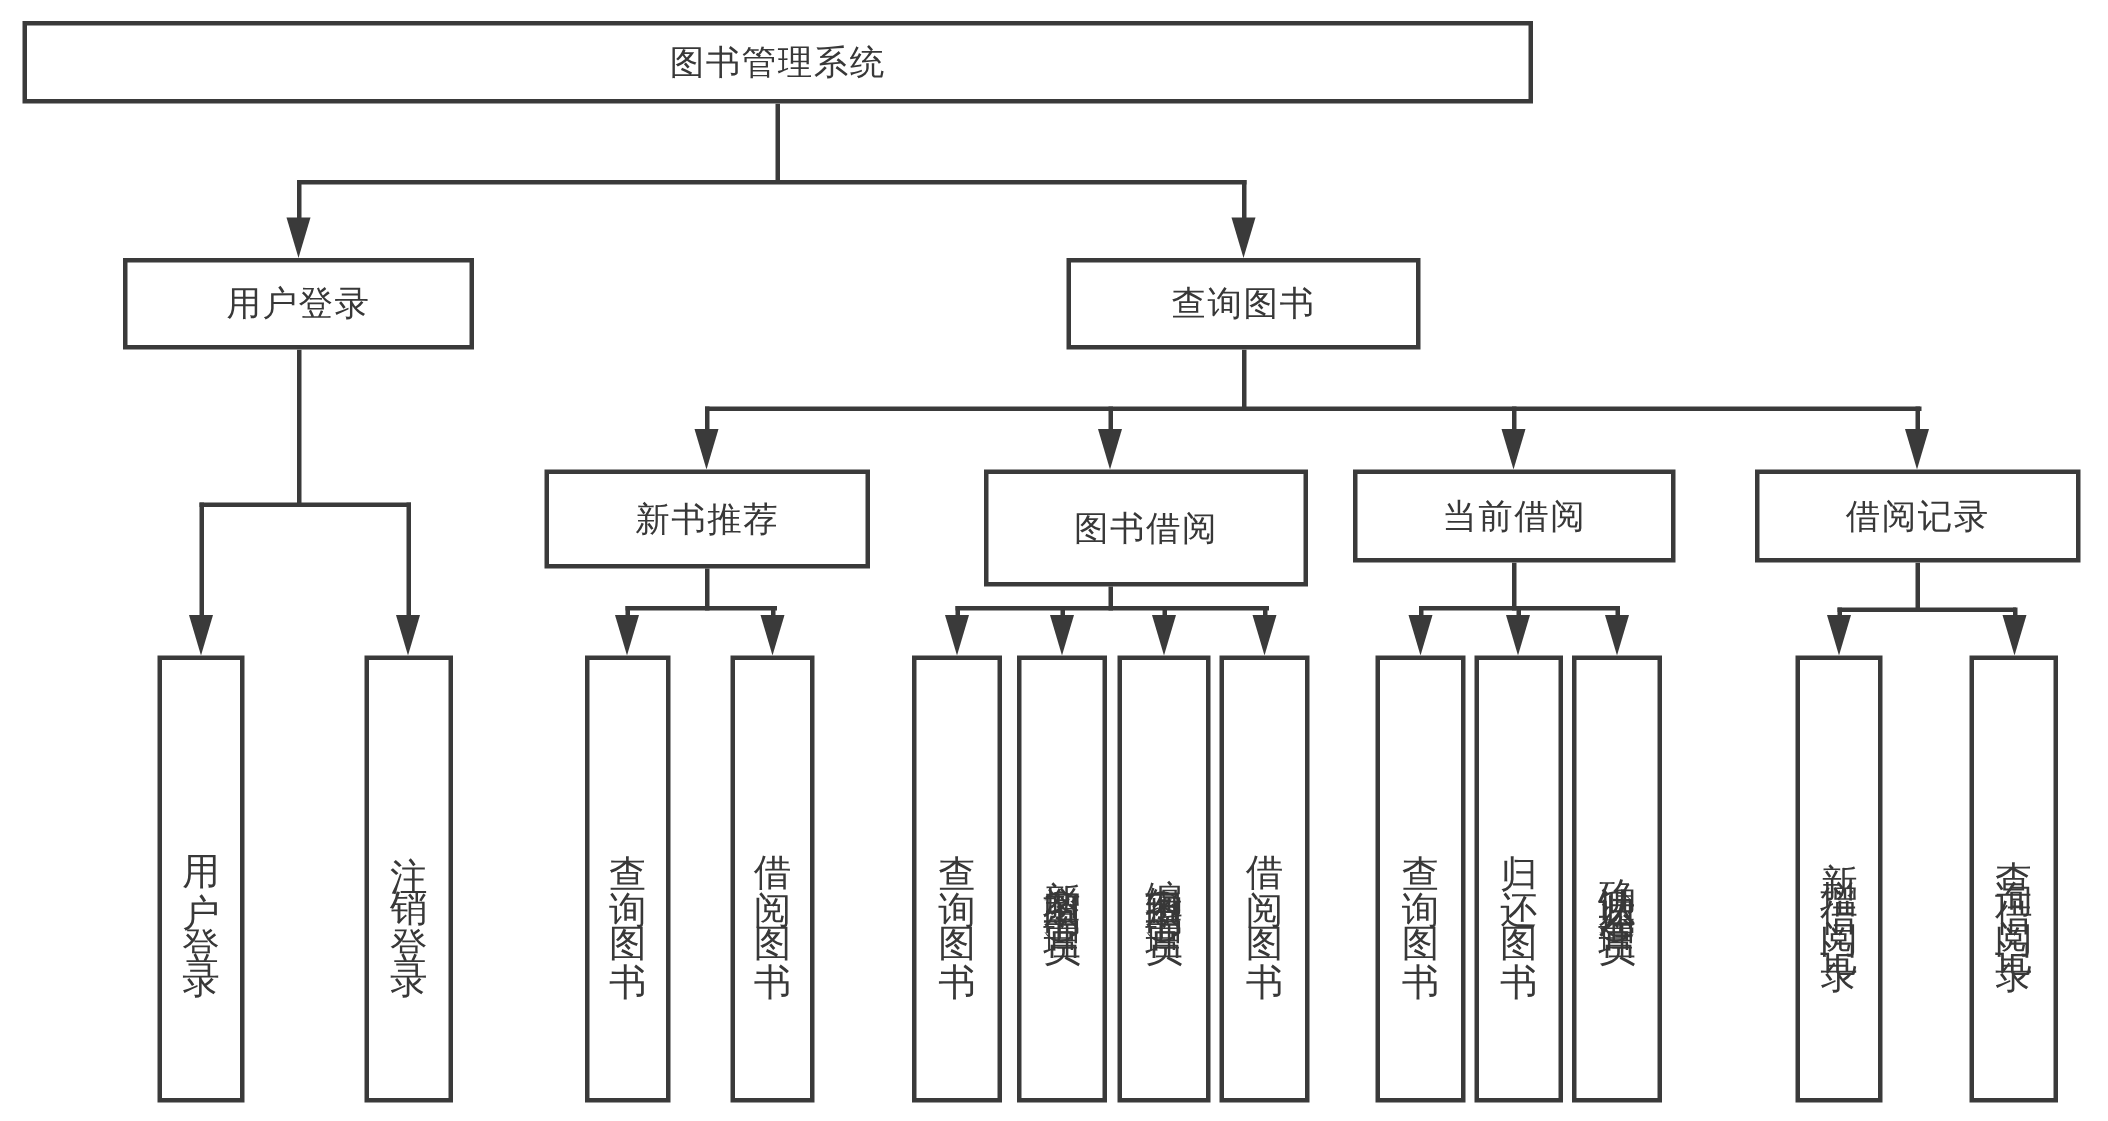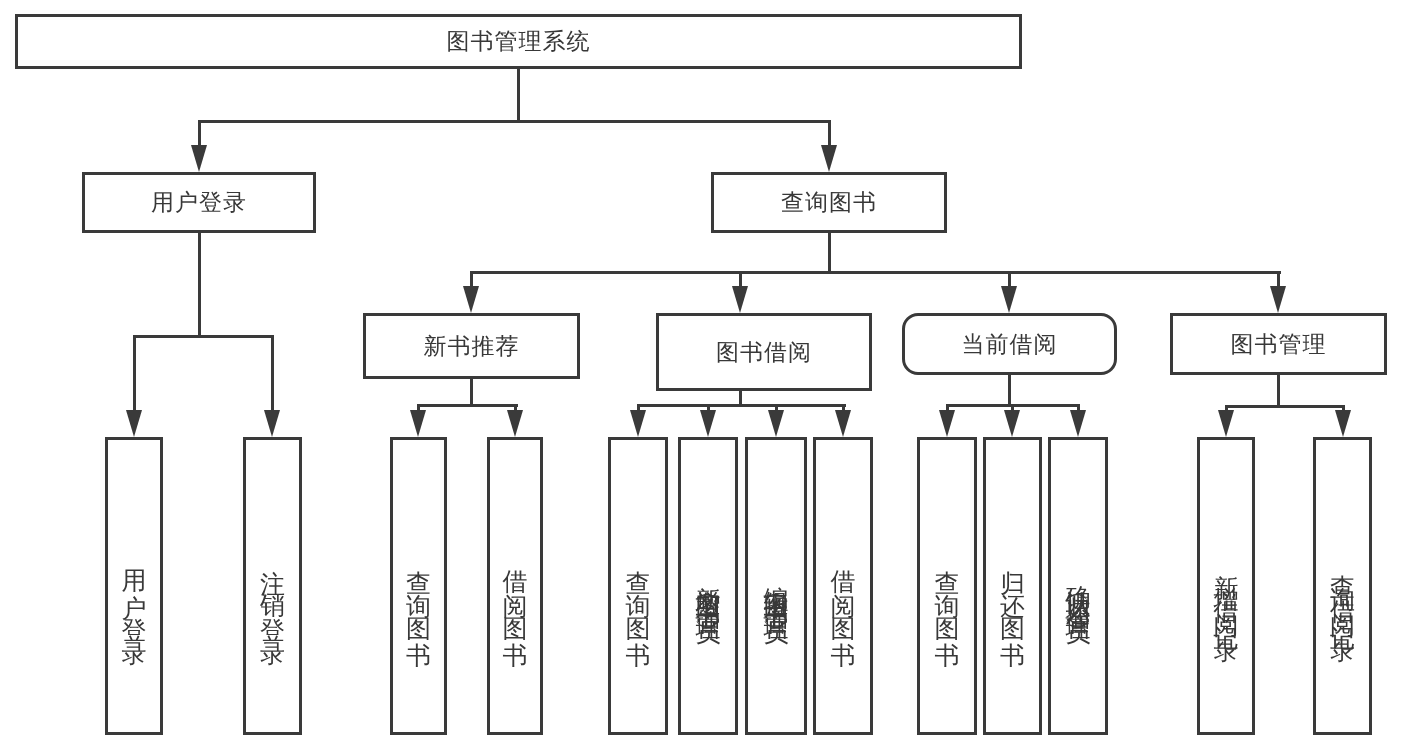--- a/index.html
+++ b/index.html
@@ -102,25 +102,25 @@
   <div class="arr" style="left:1001px; top:286px;"></div>
   <div class="vl" style="left:1277px; top:271px; height:18px;"></div>
   <div class="arr" style="left:1270px; top:286px;"></div>
 
   <div class="box" style="left:363px; top:313px; width:217px; height:66px;">
     <span class="hlabel">新书推荐</span>
   </div>
   <div class="box" style="left:632px; top:313px; width:216px; height:78px;margin-left:24px;">
     <span class="hlabel">图书借阅</span>
   </div>
-  <div class="box" style="left:902px; top:313px; width:215px; height:62px;border-radius:16px;">
+  <div class="box" style="left:902px; top:313px; width:215px; height:62px;">
     <span class="hlabel">当前借阅</span>
   </div>
   <div class="box" style="left:1170px; top:313px; width:217px; height:62px;">
-    <span class="hlabel">图书管理</span>
+    <span class="hlabel">借阅记录</span>
   </div>
 
   <div class="vl" style="left:470px; top:375px; height:32px;"></div>
   <div class="hl" style="left:417px; top:404px; width:101px;"></div>
   <div class="vl" style="left:417px; top:404px; height:12px;"></div>
   <div class="arr" style="left:410px; top:410px;"></div>
   <div class="vl" style="left:514px; top:404px; height:12px;"></div>
   <div class="arr" style="left:507px; top:410px;"></div>
 
   <div class="vl" style="left:739px; top:375px; height:32px;"></div>

